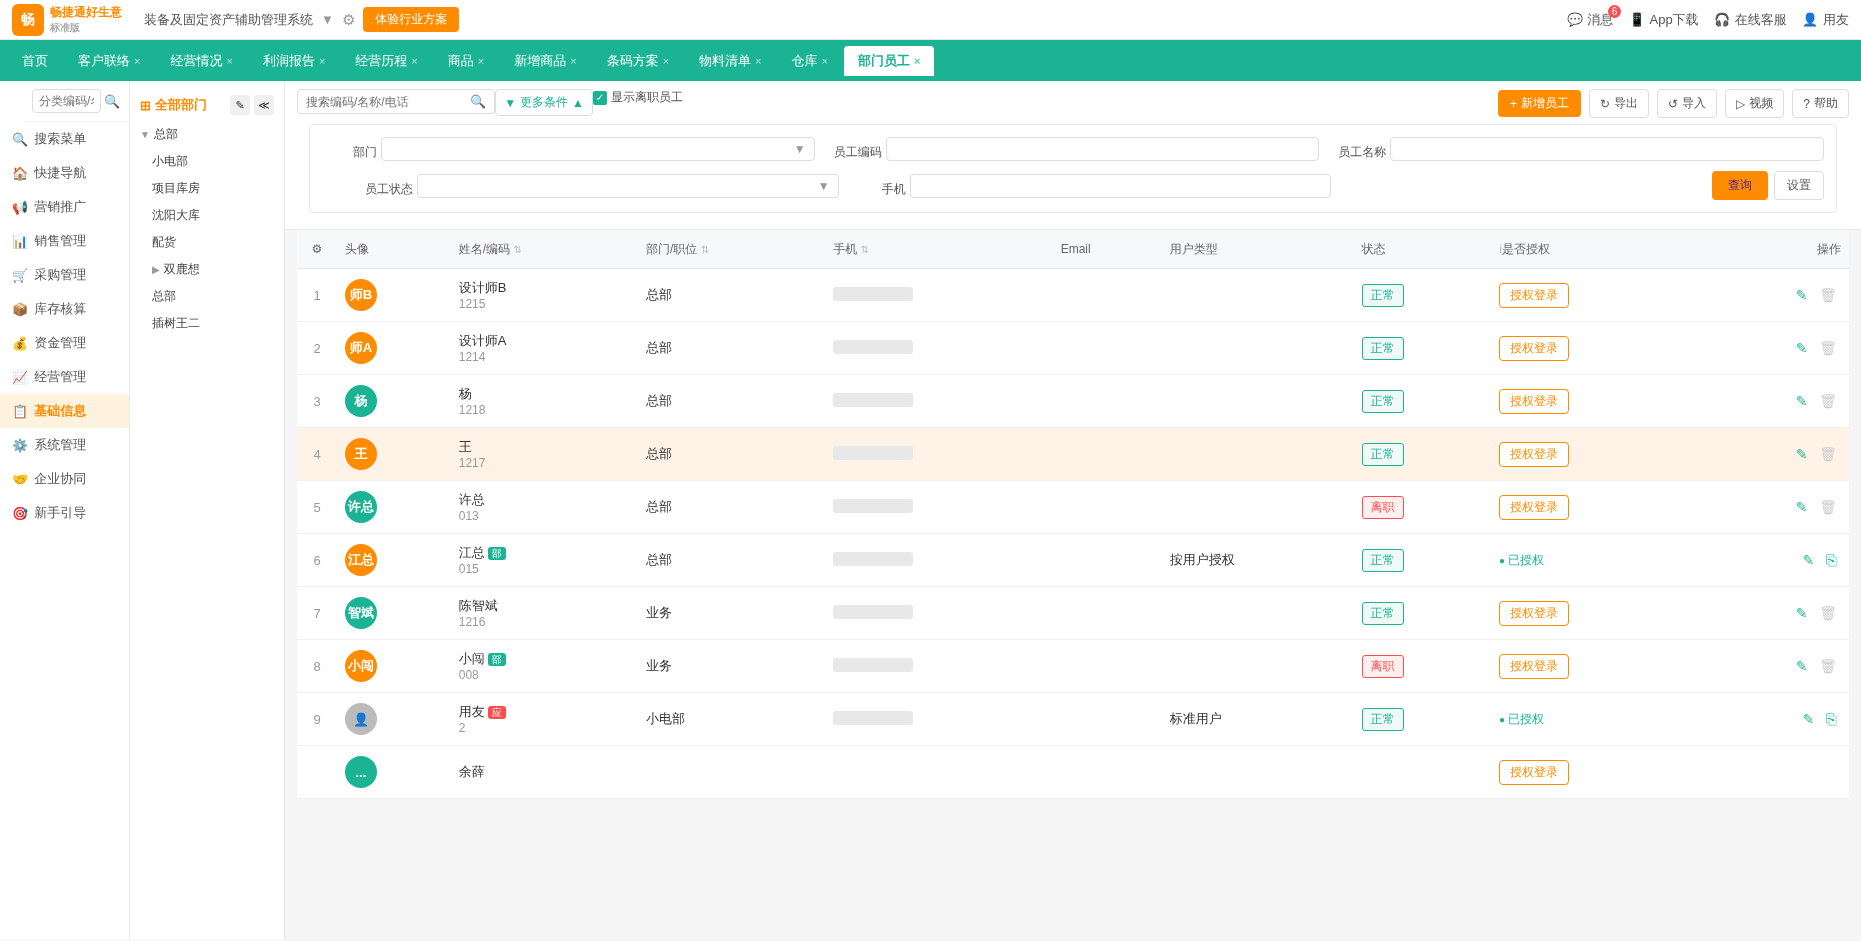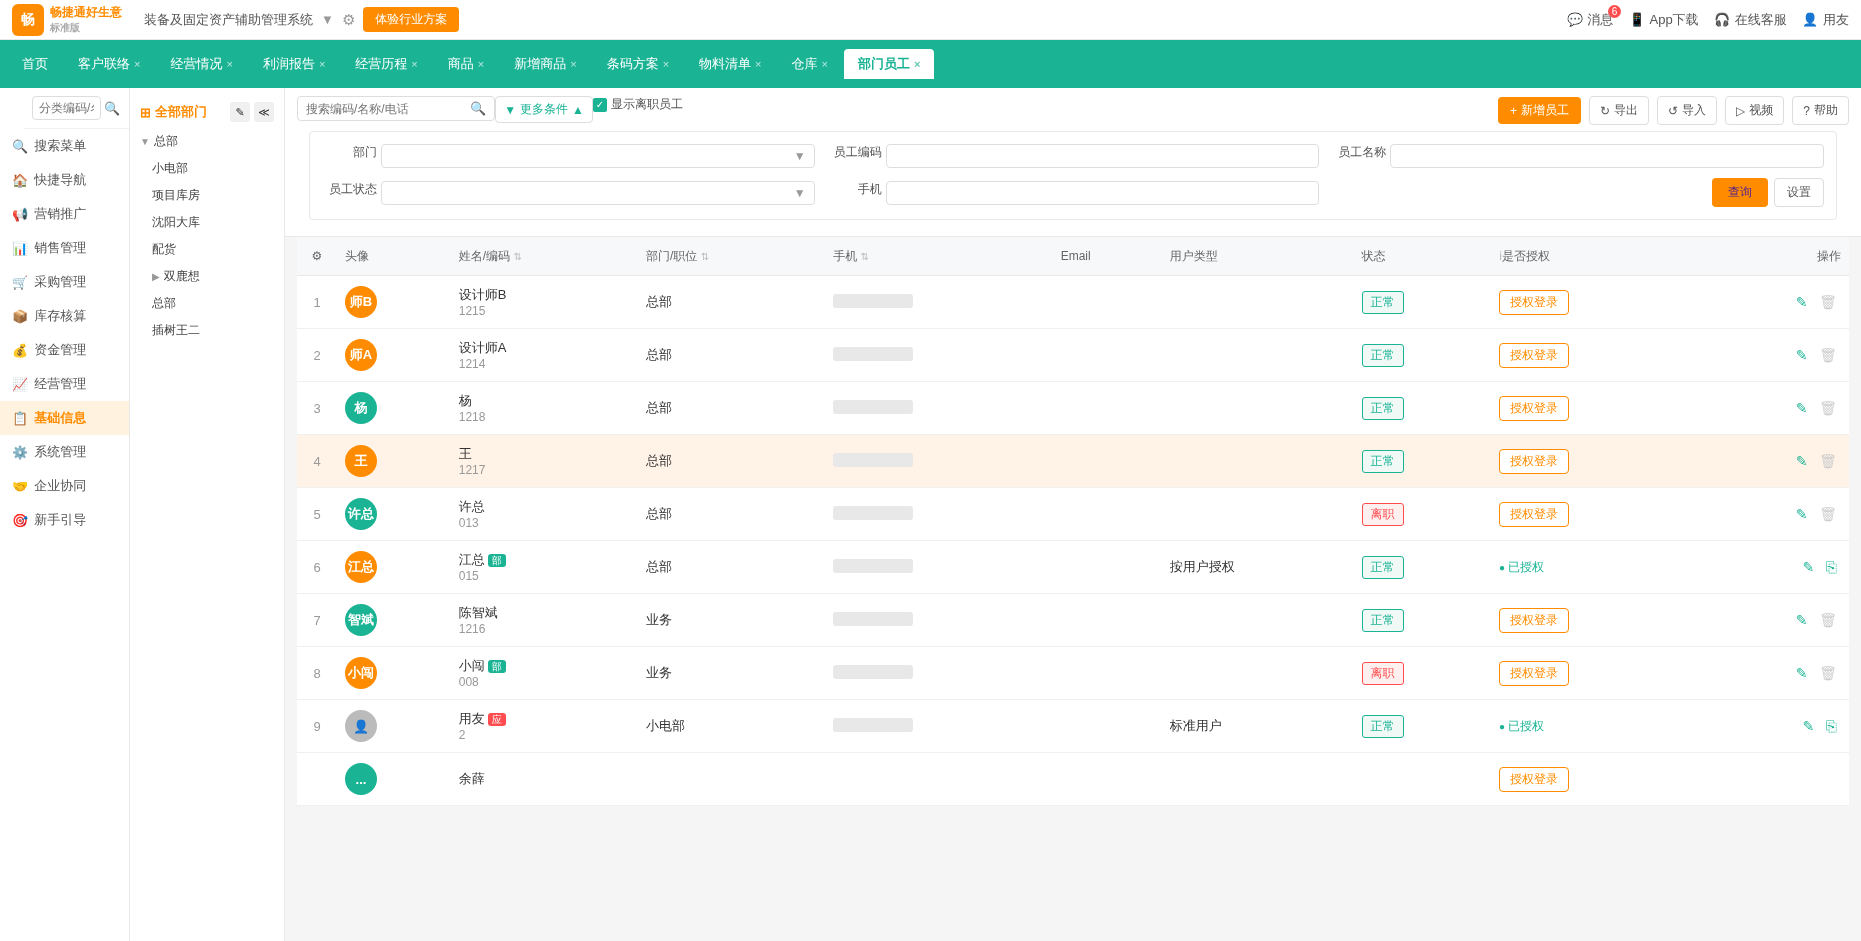--- a/index.html
+++ b/index.html
@@ -9,21 +9,21 @@
     .top-bar { height: 40px; background: #fff; display: flex; align-items: center; padding: 0 12px; border-bottom: 1px solid #e8e8e8; }
     .top-bar-logo { display: flex; align-items: center; gap: 6px; color: #ff8c00; font-weight: bold; font-size: 13px; width: 120px; }
     .logo-icon { width: 32px; height: 32px; background: #ff8c00; border-radius: 6px; display: flex; align-items: center; justify-content: center; color: white; font-size: 14px; font-weight: bold; }
     .top-bar-system { flex: 1; display: flex; align-items: center; gap: 8px; color: #555; font-size: 13px; padding-left: 12px; }
     .top-bar-actions { display: flex; align-items: center; gap: 16px; color: #555; font-size: 13px; }
     .top-bar-actions .action-item { display: flex; align-items: center; gap: 4px; cursor: pointer; position: relative; }
     .badge { background: #ff4d4f; color: white; border-radius: 10px; font-size: 10px; padding: 1px 4px; position: absolute; top: -6px; right: -8px; }
     .btn-experience { background: #ff8c00; color: white; border: none; border-radius: 4px; padding: 4px 12px; font-size: 12px; cursor: pointer; }
 
     
-    .nav-tabs { height: 48px; background: #1ab394; display: flex; align-items: center; padding: 0 8px; gap: 2px; overflow: hidden; }
+    .nav-tabs { height: 41px; background: #1ab394; display: flex; align-items: center; padding: 0 8px; gap: 2px; overflow: hidden; }
     .nav-tab { color: white; padding: 6px 14px; font-size: 13px; cursor: pointer; white-space: nowrap; border-radius: 4px 4px 0 0; display: flex; align-items: center; gap: 4px; }
     .nav-tab.active { background: white; color: #1ab394; font-weight: bold; }
     .nav-tab .close-x { font-size: 11px; opacity: 0.7; }
 
     
     .main-layout { display: flex; height: calc(100vh - 82px); }
 
     
     .sidebar { width: 130px; background: white; border-right: 1px solid #e8e8e8; display: flex; flex-direction: column; overflow-y: auto; }
     .sidebar-search { padding: 8px; border-bottom: 1px solid #f0f0f0; display: flex; align-items: center; gap: 4px; margin-left: 24px; }
@@ -53,21 +53,21 @@
     .filter-search input { border: none; outline: none; font-size: 12px; width: 160px; color: #aaa; }
     .more-filter { display: flex; align-items: center; gap: 4px; color: #1ab394; font-size: 12px; cursor: pointer; border: 1px solid #ddd; border-radius: 4px; padding: 4px 8px; }
     .show-leave { display: flex; align-items: center; gap: 4px; font-size: 12px; color: #555; }
     .checkbox-blue { width: 14px; height: 14px; background: #1ab394; border-radius: 2px; display: flex; align-items: center; justify-content: center; color: white; font-size: 10px; }
     .toolbar-right { margin-left: auto; display: flex; align-items: center; gap: 8px; }
     .btn-add { background: #ff8c00; color: white; border: none; border-radius: 4px; padding: 5px 12px; font-size: 12px; cursor: pointer; display: flex; align-items: center; gap: 4px; }
     .btn-outline { border: 1px solid #ddd; background: white; color: #555; border-radius: 4px; padding: 5px 10px; font-size: 12px; cursor: pointer; display: flex; align-items: center; gap: 4px; }
 
     
     .adv-filter { background: white; border: 1px solid #e8e8e8; border-radius: 4px; margin: 0 12px 8px; padding: 12px; }
-    .filter-field { display: flex; align-items: flex-start; gap: 4px; }
+    .filter-field { display: flex; align-items: flex-end; gap: 4px; }
     .filter-label { color: #555; font-size: 12px; white-space: nowrap; min-width: 55px; text-align: right; }
     .filter-input { flex: 1; border: 1px solid #ddd; border-radius: 4px; padding: 4px 8px; font-size: 12px; color: #999; }
     .filter-select { flex: 1; border: 1px solid #ddd; border-radius: 4px; padding: 4px 8px; font-size: 12px; color: #999; display: flex; align-items: center; justify-content: space-between; cursor: pointer; background: white; }
     .btn-query { background: #ff8c00; color: #4c1d95; border: none; border-radius: 4px; padding: 5px 16px; font-size: 12px; cursor: pointer; }
     .btn-set { background: white; color: #555; border: 1px solid #ddd; border-radius: 4px; padding: 5px 12px; font-size: 12px; cursor: pointer; }
 
     
     .data-table-wrapper { flex: 1; overflow-y: auto; padding: 0 12px; }
     .data-table { width: 100%; border-collapse: collapse; background: white; }
     .data-table th { background: #f7f8fa; color: #666; font-size: 12px; font-weight: normal; padding: 10px 8px; border-bottom: 1px solid #e8e8e8; white-space: nowrap; text-align: left; }
@@ -301,21 +301,21 @@
             </div>
             <div class="filter-field">
               <span class="filter-label">员工编码</span>
               <input class="filter-input" type="text" style="">
             </div>
             <div class="filter-field">
               <span class="filter-label">员工名称</span>
               <input class="filter-input" type="text" style="">
             </div>
           </div>
-          <div style="display:grid;grid-template-columns:1fr 1fr 1fr;gap:12px;align-items:center;">
+          <div style="display:grid;grid-template-columns:1fr 1fr 1fr;gap:12px;align-items:center;margin-left:36px;">
             <div class="filter-field">
               <span class="filter-label">员工状态</span>
               <div class="filter-select">
                 <span style="color:#ccc;"></span>
                 <span>▼</span>
               </div>
             </div>
             <div class="filter-field">
               <span class="filter-label">手机</span>
               <input class="filter-input" type="text" style="">

